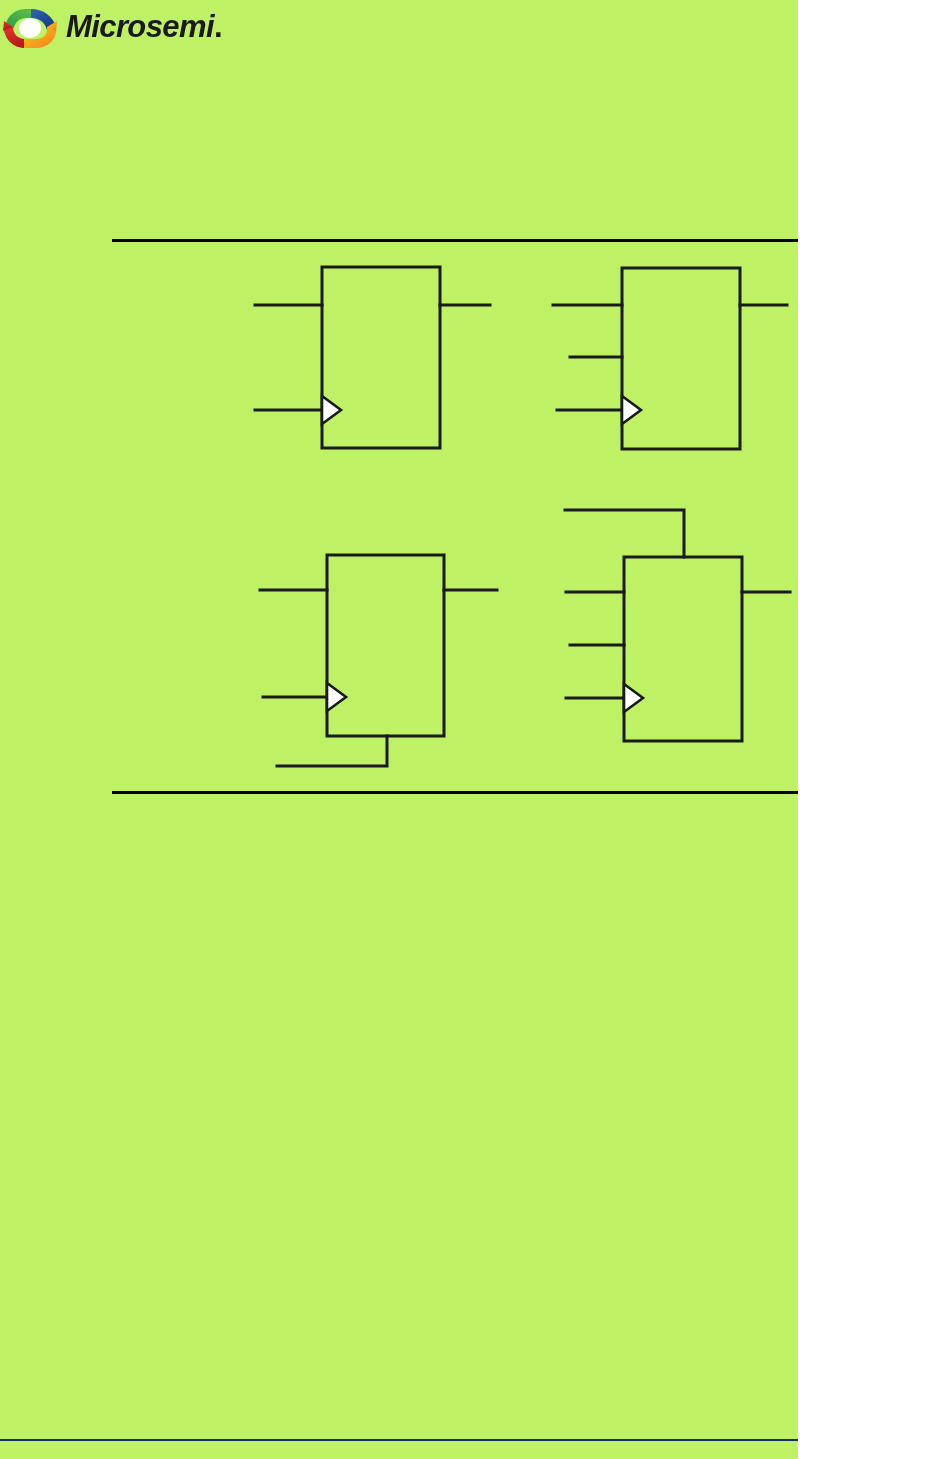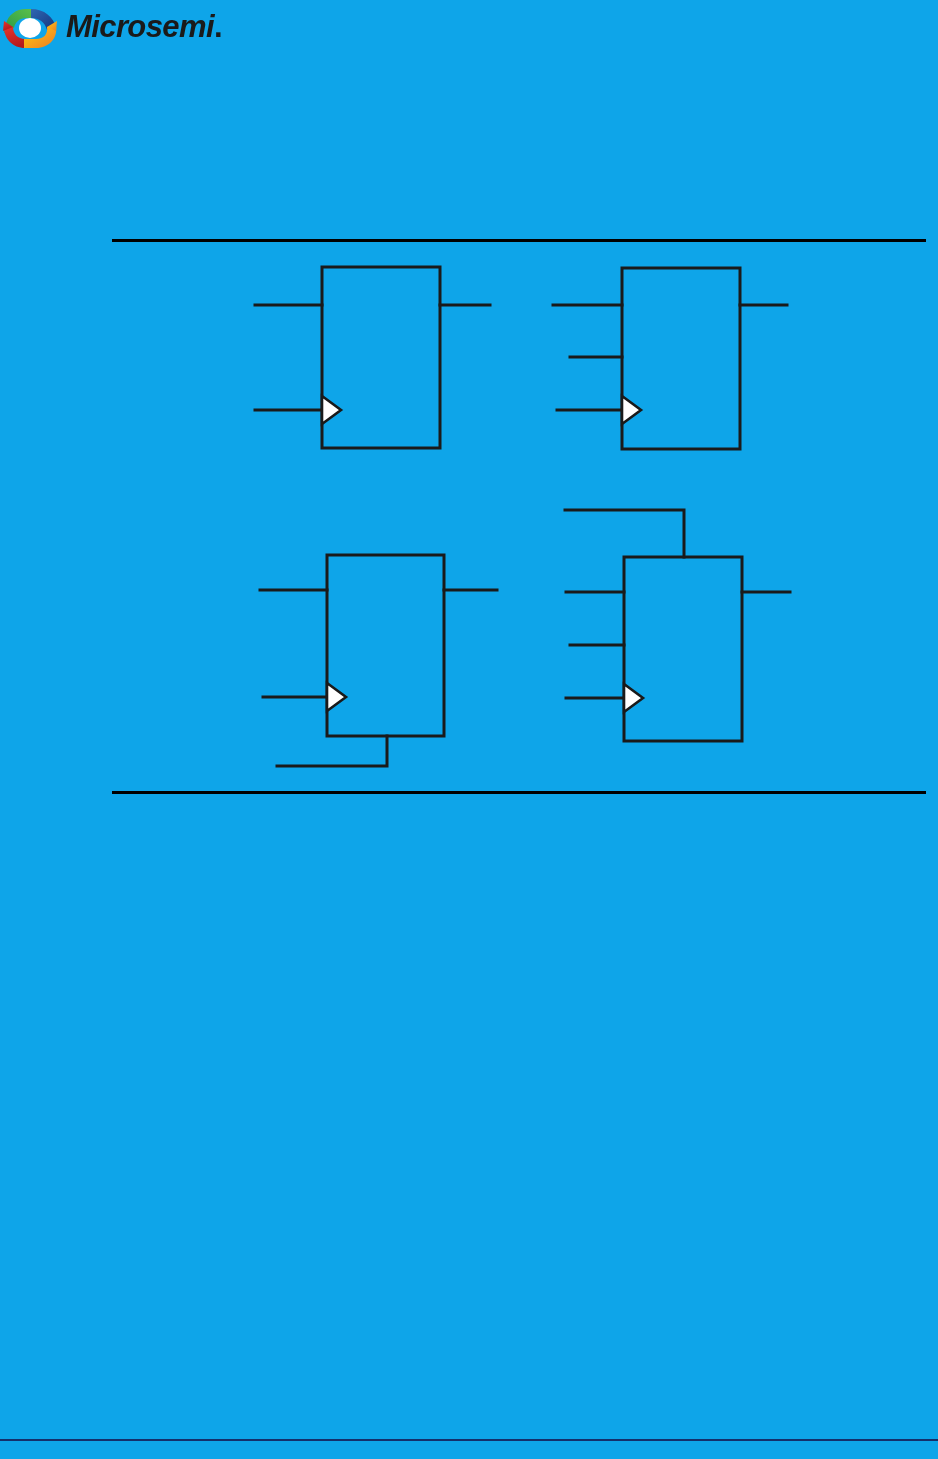--- a/index.html
+++ b/index.html
@@ -7,23 +7,23 @@
     margin: 0;
     padding: 0;
     background: #ffffff;
   }
   body {
     font-family: "Liberation Sans", sans-serif;
     color: #000000;
   }
   #page {
     position: relative;
-    width: 938px;
+    width: 798px;
     height: 1459px;
-    background: #0ea5e9;
+    background: #bef264;
     overflow: hidden;
   }
 
   
   #brand-header {
     position: absolute;
     left: 0px;
     top: 0px;
     width: 938px;
     height: 60px;

